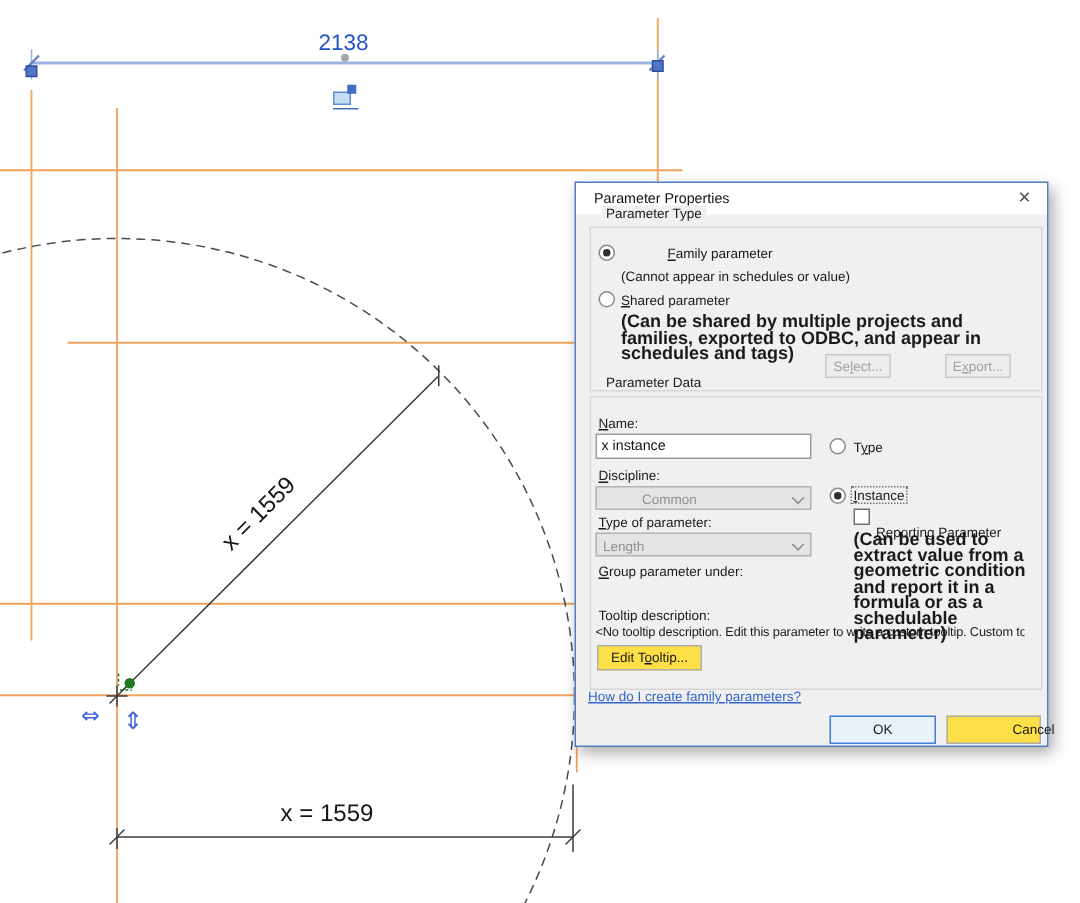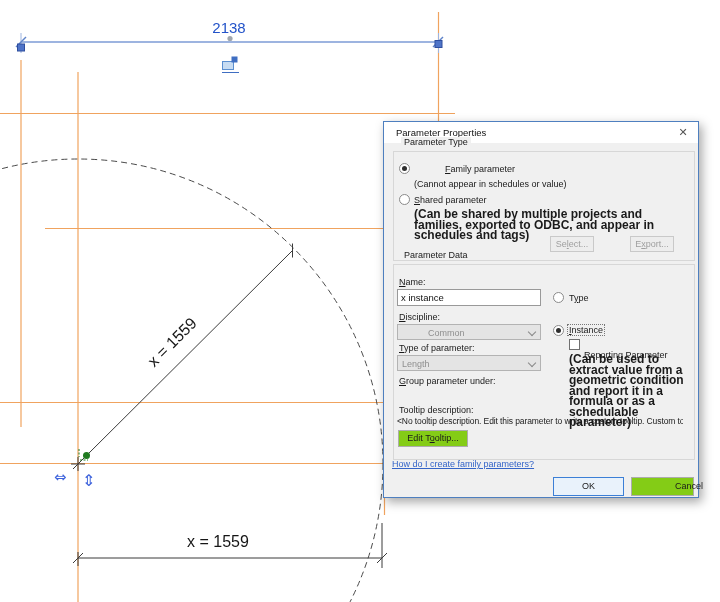--- a/index.html
+++ b/index.html
@@ -29,21 +29,21 @@
          border-radius:50%;background:#2f2f2f;}
   .cb{position:absolute;width:11px;height:11px;border:1px solid #707070;background:#fff;box-sizing:border-box;}
   .input{position:absolute;background:#fff;border:1px solid #999;box-sizing:border-box;
          font-size:9.5px;padding:2px 3px;color:#111;white-space:nowrap;}
   .combo{position:absolute;height:16px;border:1px solid #B3B3B3;background:#E4E4E4;color:#8F8F8F;
          font-size:9px;line-height:14px;padding:1px 4px;box-sizing:border-box;white-space:nowrap;}
   .combo.enabled{background:#FDFDFD;border-color:#767676;color:#222;}
   .chev{position:absolute;right:5px;top:4px;width:5px;height:5px;border-right:1px solid #888;
         border-bottom:1px solid #888;transform:rotate(45deg);}
   .combo.enabled .chev{border-color:#444;}
-  .btn{position:absolute;box-sizing:border-box;border:1px solid #ACACAC;background:#84cc16;
+  .btn{position:absolute;box-sizing:border-box;border:1px solid #ACACAC;background:#fde047;
        font-size:9px;text-align:center;color:#1a1a1a;cursor:pointer;}
   .btn.disabled{background:#EDEDED;border-color:#C9C9C9;color:#9F9F9F;cursor:default;}
   .btn.default{background:#E9F2FB;border-color:#3C7FD6;}
   .focus-dotted{outline:1px dotted #777;padding:0 1px;}
   .link{position:absolute;font-size:9px;color:#3464C8;text-decoration:underline;
         white-space:nowrap;cursor:pointer;}
   .tip-text{position:absolute;font-size:8.5px;color:#1a1a1a;white-space:nowrap;overflow:hidden;
         letter-spacing:-0.1px;}
 </style>
 </head>

